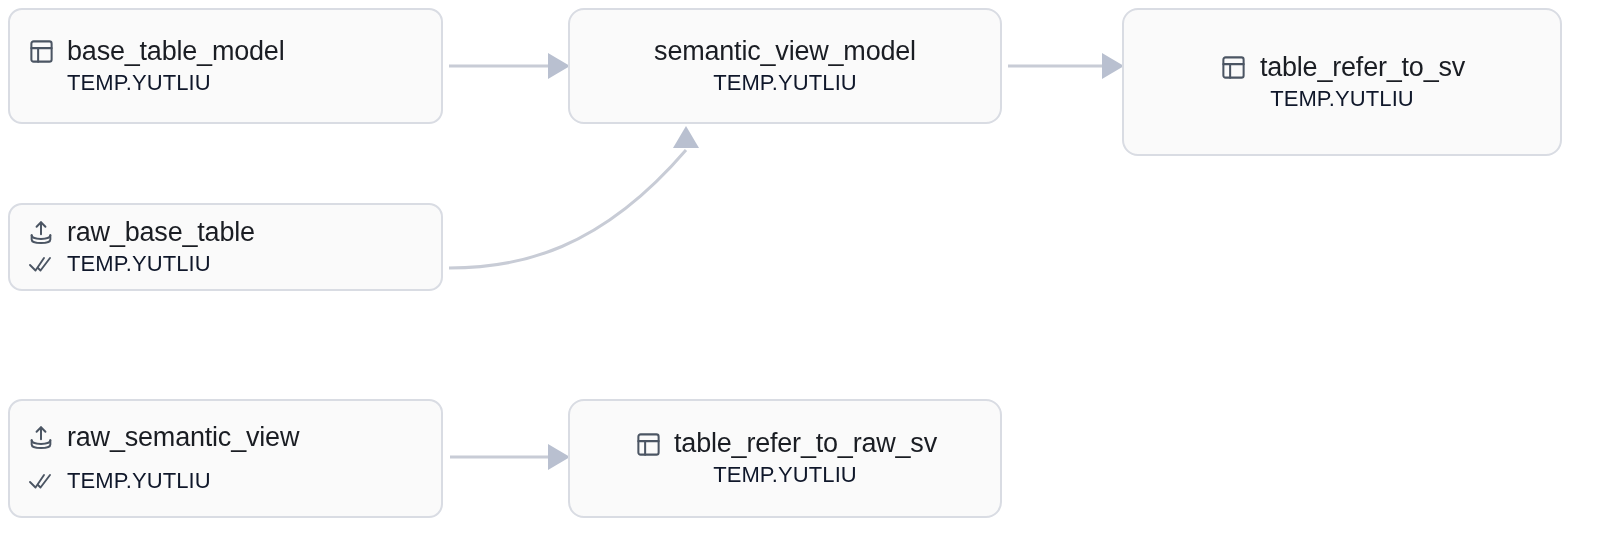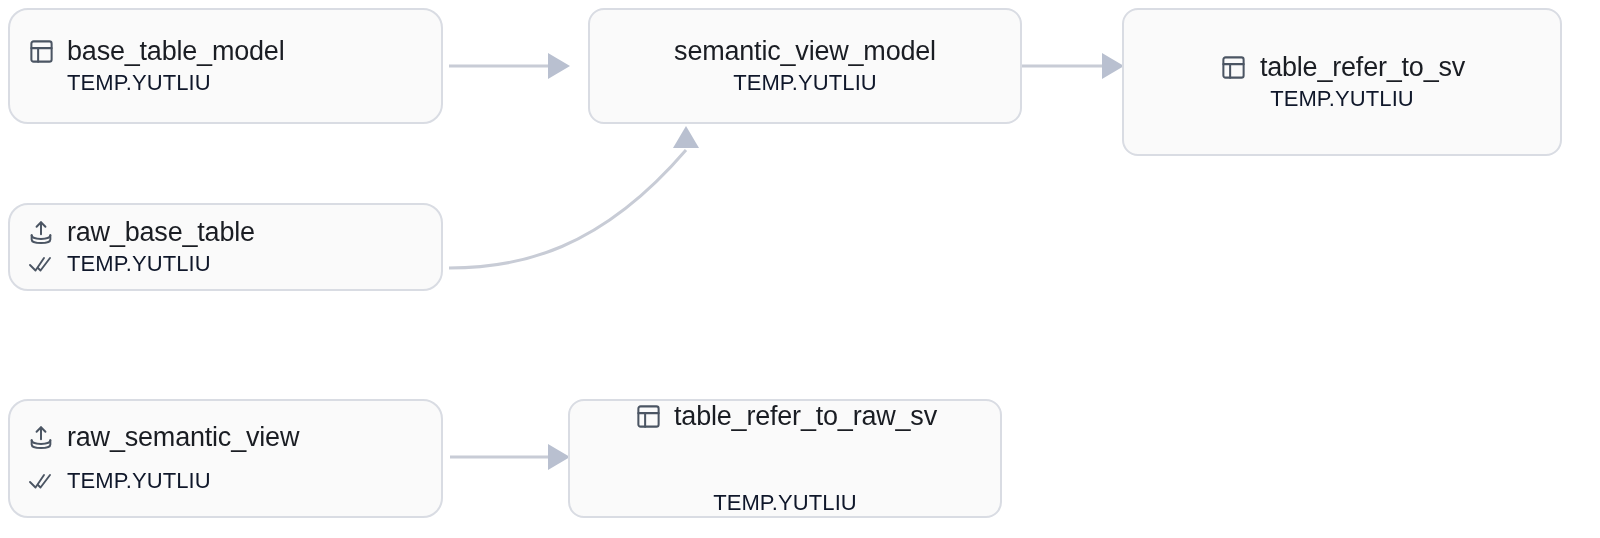--- a/index.html
+++ b/index.html
@@ -26,21 +26,21 @@
     top: 0;
     width: 1600px;
     height: 538px;
     pointer-events: none;
   }
 
   .node {
     position: absolute;
     background: #fafafa;
     border: 2px solid #d9dce3;
-    border-radius: 20px;
+    border-radius: 14px;
     display: flex;
     flex-direction: column;
     justify-content: center;
     padding: 0 16px;
   }
 
   .node.centered { align-items: center; }
   .node.centered .node-title-row,
   .node.centered .node-sub-row { justify-content: center; }
 
@@ -131,21 +131,21 @@
         </svg>
       </span>
       <span class="node-title">base_table_model</span>
     </div>
     <div class="node-sub-row">
       <span class="spacer-icon"></span>
       <span class="node-sub">TEMP.YUTLIU</span>
     </div>
   </div>
 
-  <div class="node centered" style="left:568px; top:8px; width:434px; height:116px; border-radius:16px;margin-left:20px;">
+  <div class="node centered" style="left:568px; top:8px; width:434px; height:116px; border-radius:16px;">
     <div class="node-title-row">
       <span class="node-title">semantic_view_model</span>
     </div>
     <div class="node-sub-row">
       <span class="node-sub">TEMP.YUTLIU</span>
     </div>
   </div>
 
   <div class="node centered" style="left:1122px; top:8px; width:440px; height:148px; border-radius:16px;">
     <div class="node-title-row">
@@ -202,21 +202,21 @@
       <span class="sub-icon">
         <svg width="26" height="20" viewBox="0 0 26 20" fill="none" stroke="#4b5563" stroke-width="1.9" stroke-linecap="round" stroke-linejoin="round">
           <polyline points="2,11 7.5,16.5 16,4"></polyline>
           <polyline points="10,14 12.5,16.5 22,4"></polyline>
         </svg>
       </span>
       <span class="node-sub">TEMP.YUTLIU</span>
     </div>
   </div>
 
-  <div class="node centered" style="left:568px; top:399px; width:434px; height:119px; border-radius:16px;justify-content:space-between;">
+  <div class="node centered" style="left:568px; top:399px; width:434px; height:119px; border-radius:16px;">
     <div class="node-title-row">
       <span class="node-icon">
         <svg width="27" height="27" viewBox="0 0 24 24" fill="none" stroke="#4b5563" stroke-width="1.8" stroke-linecap="round" stroke-linejoin="round">
           <rect x="3" y="3" width="18" height="18" rx="2"></rect>
           <line x1="3" y1="9" x2="21" y2="9"></line>
           <line x1="9" y1="9" x2="9" y2="21"></line>
         </svg>
       </span>
       <span class="node-title">table_refer_to_raw_sv</span>
     </div>

